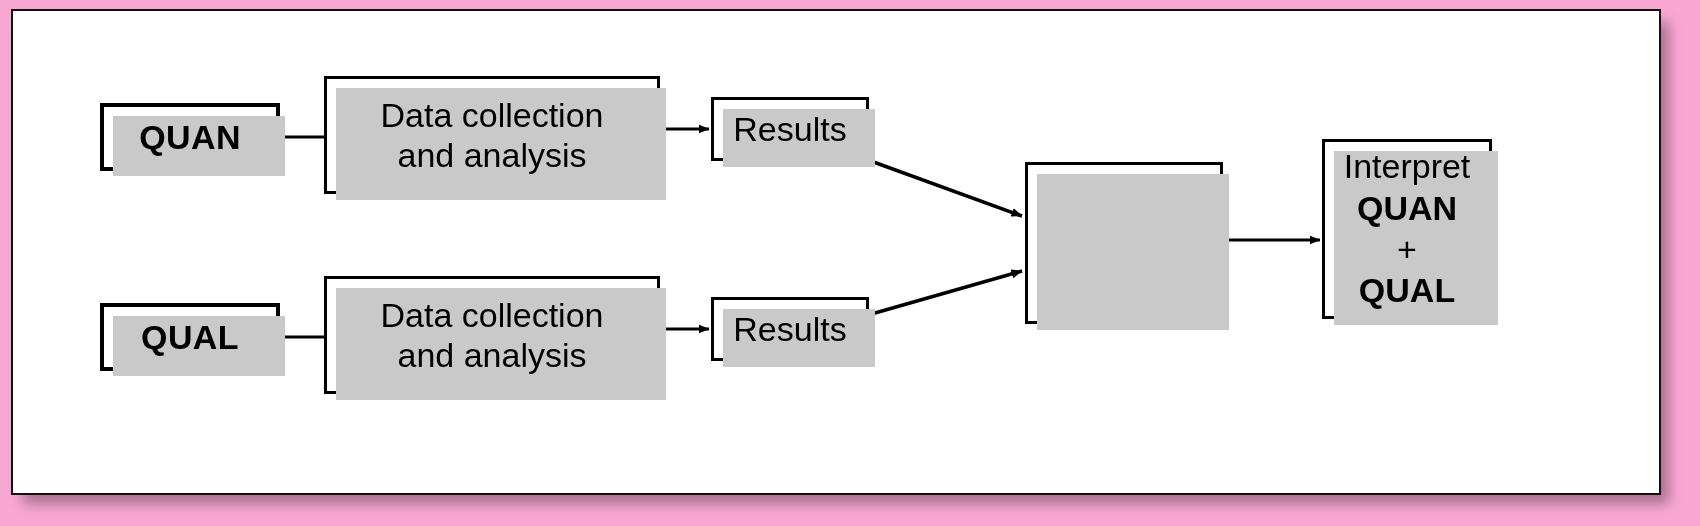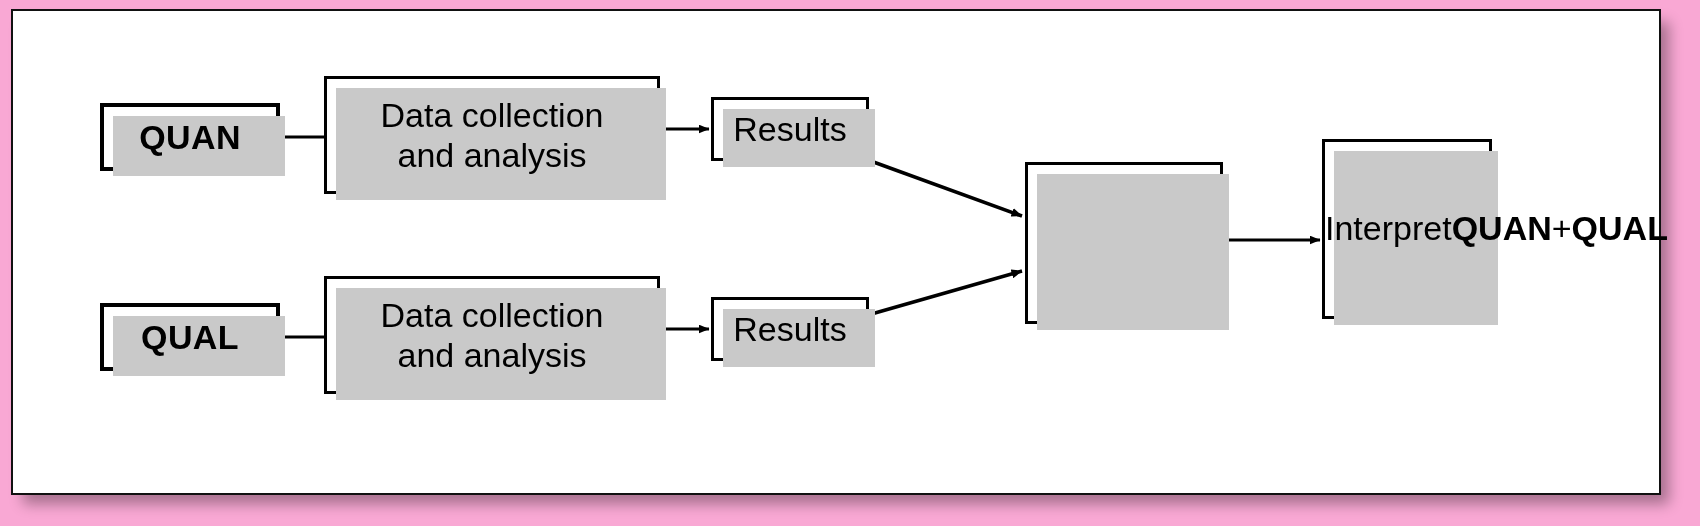--- a/index.html
+++ b/index.html
@@ -94,22 +94,22 @@
   }
 
   .node.process .node-label,
   .node.result .node-label,
   .node.merge .node-label {
     font-size: 34px;
     font-weight: normal;
   }
 
   .node.interpret {
-    flex-direction: row;
-    justify-content: flex-start;
+    flex-direction: column;
+    justify-content: center;
   }
   .interpret-line {
     position: relative;
     z-index: 1;
     font-size: 34px;
     line-height: 1.22;
   }
   .interpret-line.bold {
     font-weight: bold;
   }

